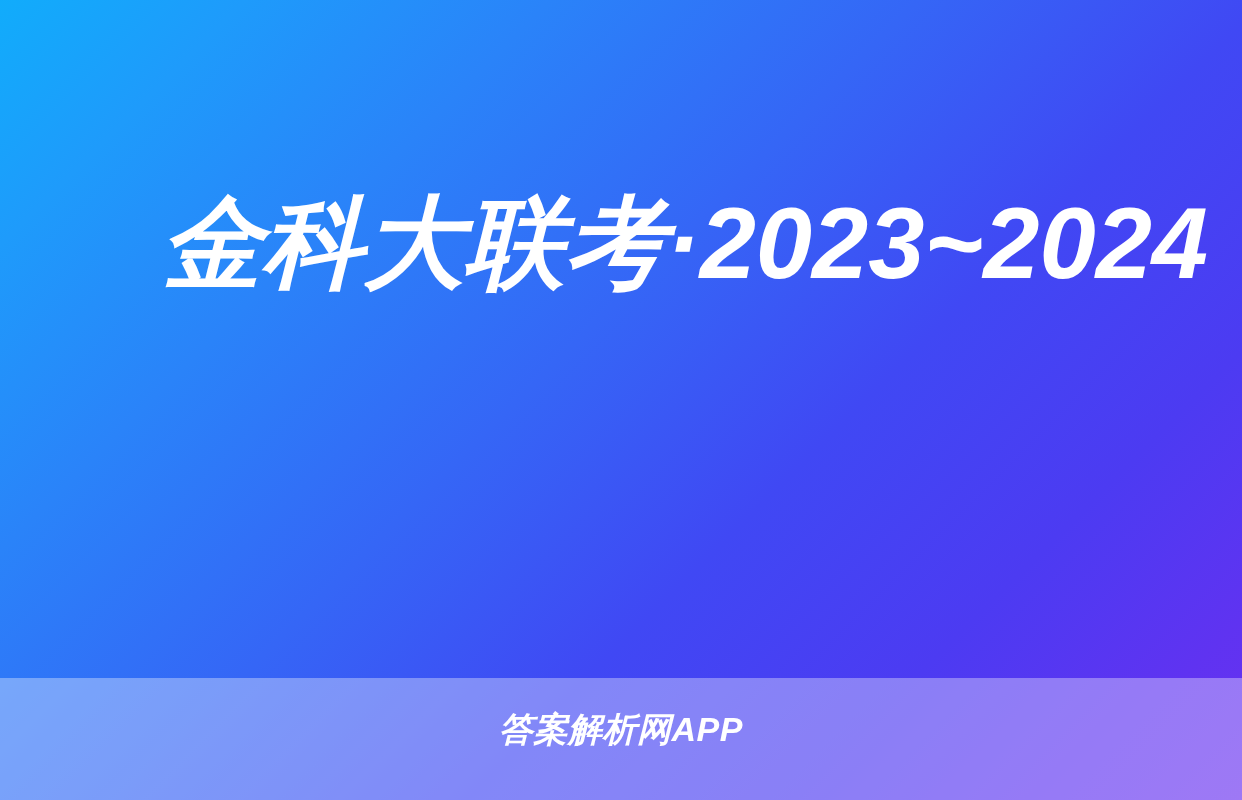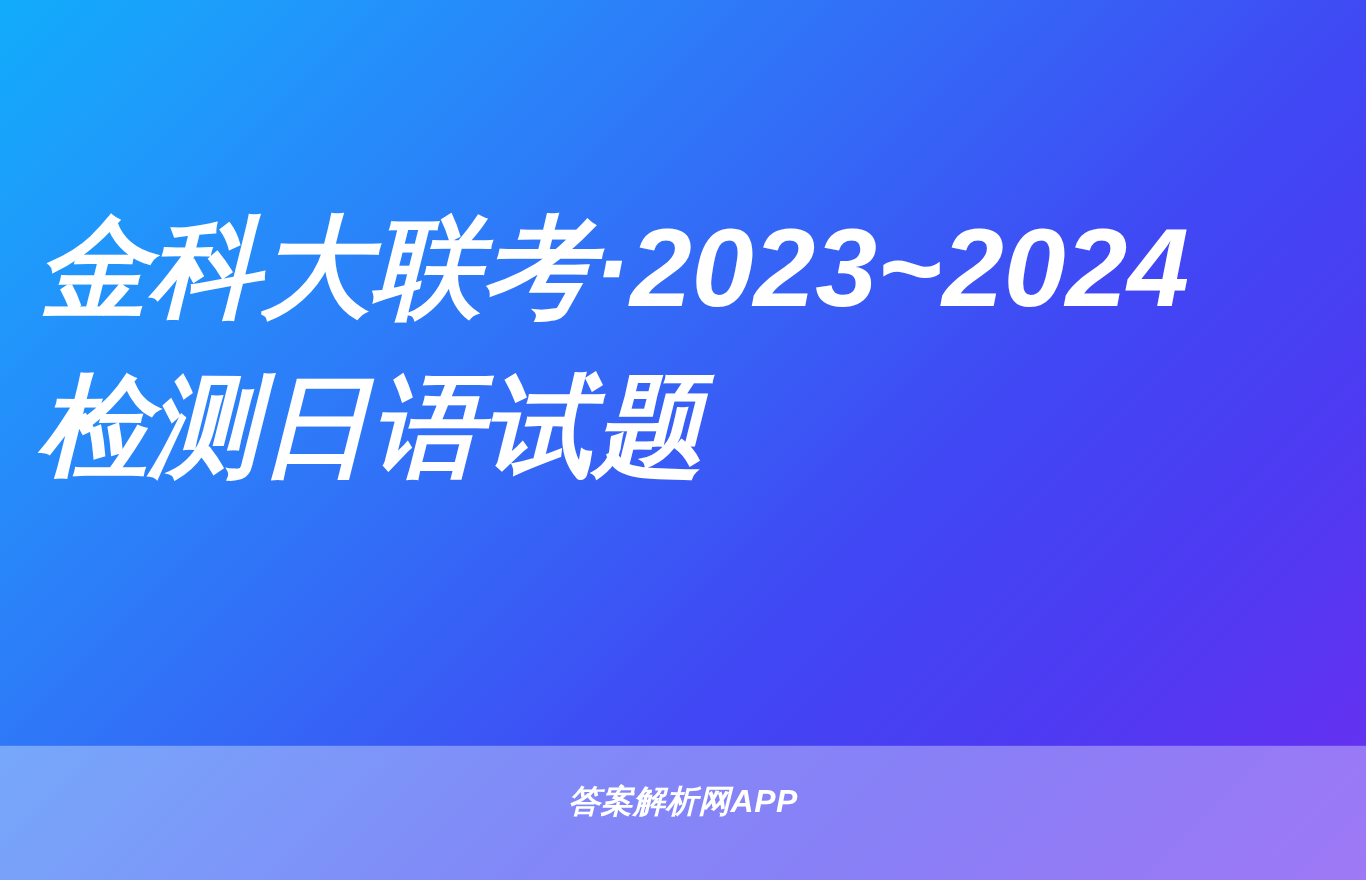--- a/index.html
+++ b/index.html
@@ -24,21 +24,21 @@
         #5F33F1 91%,
         #6A31F0 100%);
   }
 
   
   .title-block {
     position: absolute;
     left: 0;
     right: 0;
     top: 172px;
-    text-align: left;
+    text-align: right;
     padding: 0 34px;
     box-sizing: border-box;
     z-index: 3;
   }
   .title-line {
     display: block;
     color: #ffffff;
     font-size: 101px;
     line-height: 145px;
     font-weight: 700;
@@ -64,37 +64,36 @@
     position: absolute;
     left: 0;
     right: 0;
     top: 703px;
     text-align: center;
     z-index: 4;
   }
   .watermark-text {
     display: inline-block;
     color: #ffffff;
-    font-size: 29px;
+    font-size: 34px;
     line-height: 52px;
     font-weight: 700;
     font-style: italic;
     letter-spacing: 0.5px;
     white-space: nowrap;
   }
 </style>
 </head>
 <body>
 
 <div id="poster">
 
   <div class="bottom-band"></div>
 
   <div class="title-block">
     <span class="title-line">金科大联考·2023~2024</span>
-    <span class="title-line">检测日语试题</span>
   </div>
 
   <div class="watermark">
     <span class="watermark-text">答案解析网APP</span>
   </div>
 
 </div>
 
 </body></html>

